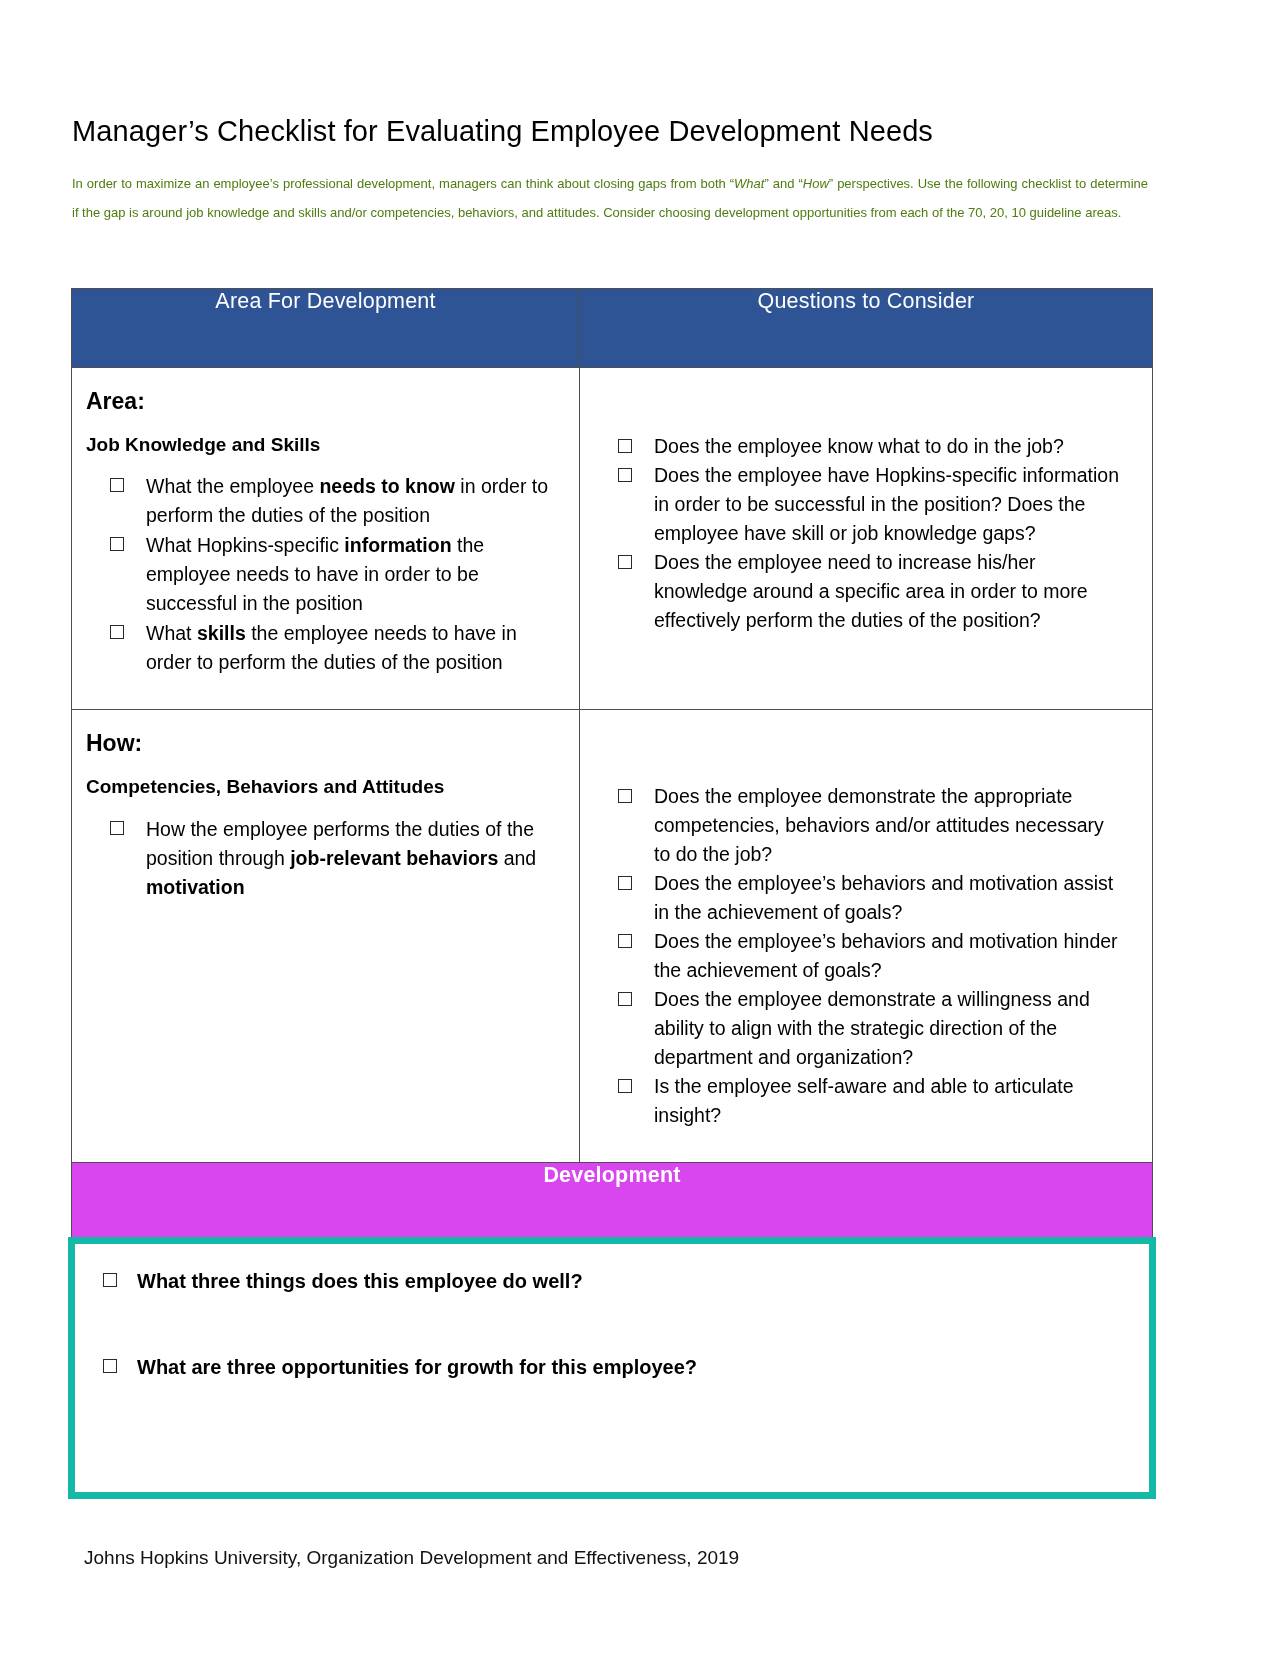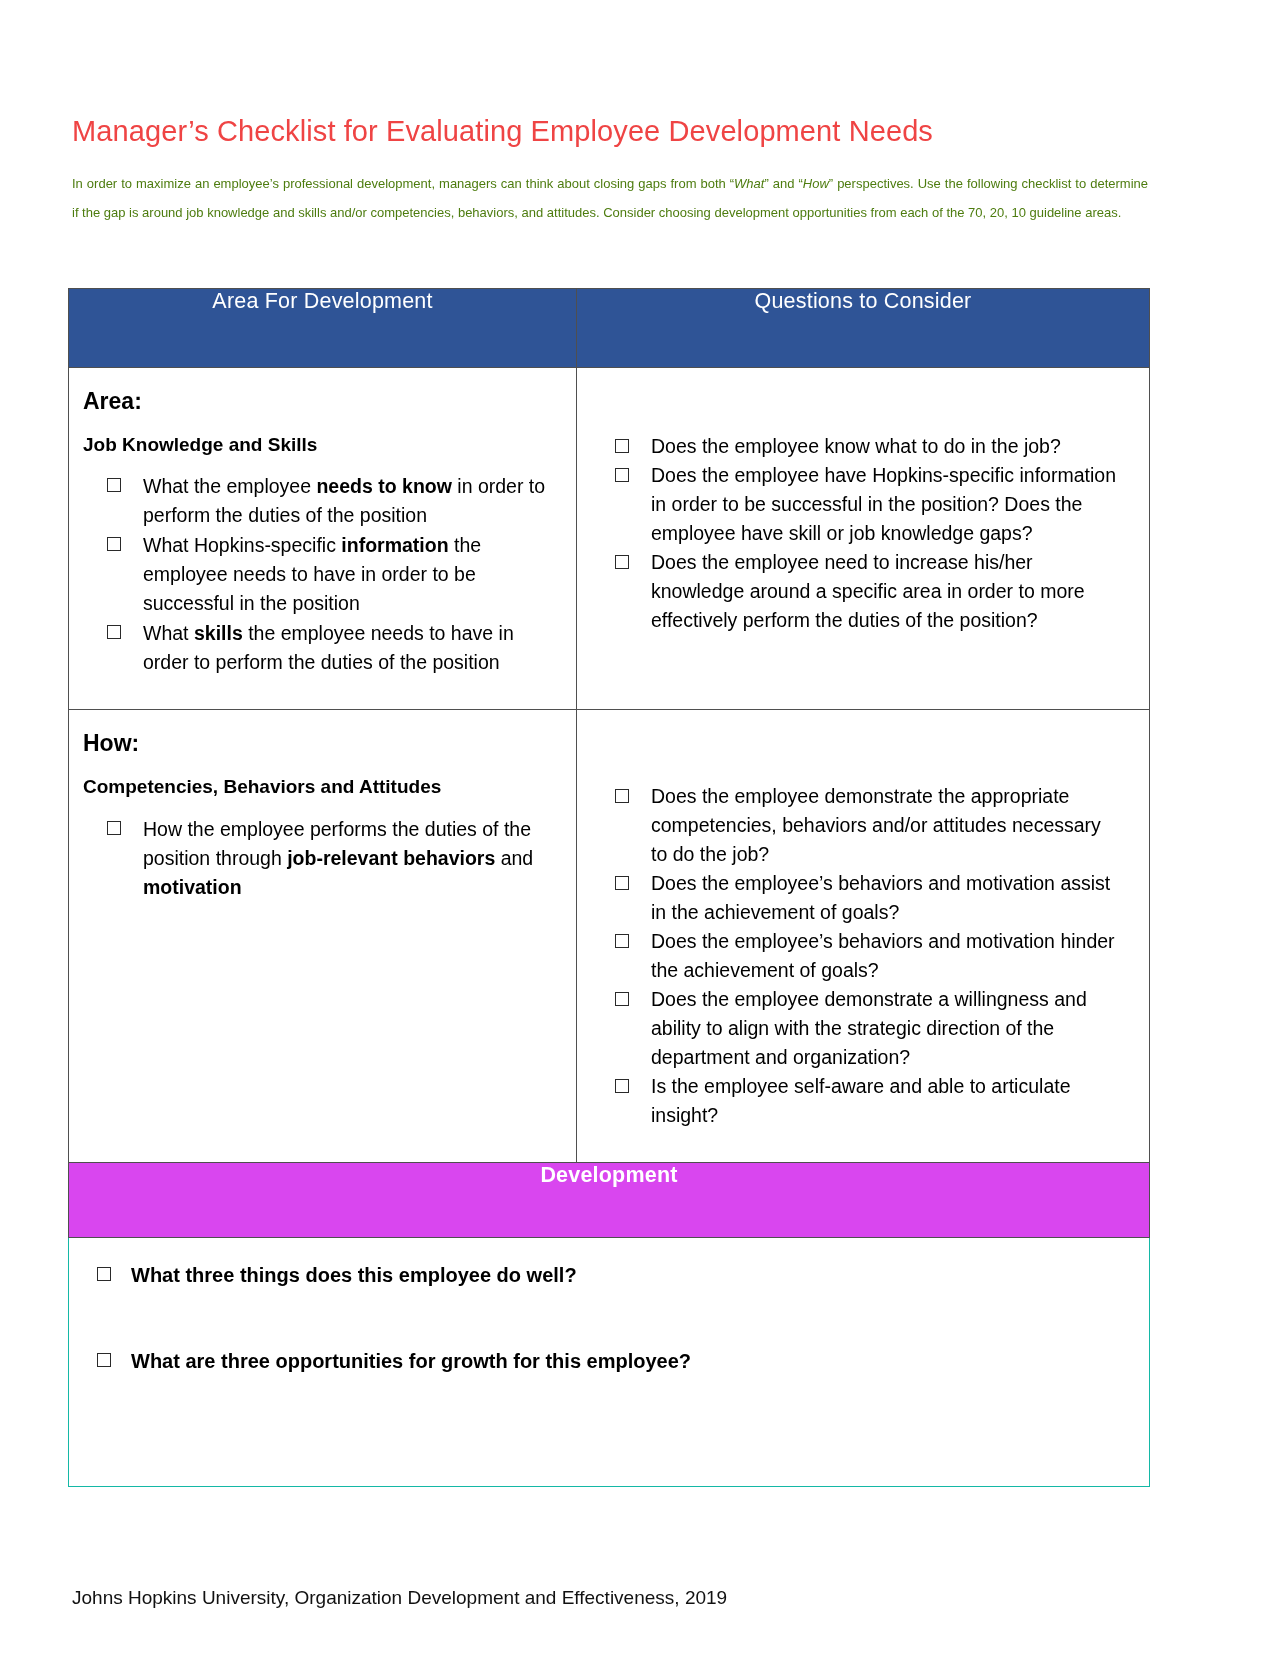--- a/index.html
+++ b/index.html
@@ -25,21 +25,21 @@
   }
 
   
   .doc-title {
     position: absolute;
     left: 72px;
     top: 96px;
     width: 1100px;
     font-size: 29px;
     font-weight: 400;
-    color: #ef4444;
+    color: #000000;
     letter-spacing: 0.1px;
     line-height: 1.15;
     white-space: nowrap;
   }
 
   
   .intro {
     position: absolute;
     left: 72px;
     top: 157px;
@@ -143,21 +143,21 @@
     padding-left: 46px;
     margin-bottom: 0;
   }
   ul.cklist.right li .ckbox {
     left: 10px;
     top: 7px;
   }
 
   
   .dev-row td {
-    border: 1px solid #14b8a6;
+    border: 7px solid #14b8a6;
   }
   .dev-body {
     padding: 22px 14px 40px 14px;
     height: 248px;
     box-sizing: border-box;
   }
   ul.devlist {
     list-style: none;
     margin: 0;
     padding: 0;
@@ -178,26 +178,25 @@
     width: 14px;
     height: 14px;
     border: 1.5px solid #2a2a2a;
     box-sizing: border-box;
     background: #ffffff;
   }
 
   
   .footer {
     position: absolute;
-    left: 72px;
+    left: 84px;
     top: 1546px;
     font-size: 19px;
     color: #111111;
     line-height: 1.3;
-    margin-top: 40px;
   }
 </style>
 </head>
 <body>
 
 <div class="page">
 
   <h1 class="doc-title">Manager’s Checklist for Evaluating Employee Development Needs</h1>
 
   <p class="intro"><span>In order to maximize an employee’s professional development, managers can think about closing gaps from both “</span><i>What</i><span>” and “</span><i>How</i><span>” perspectives.  Use the following checklist to determine if the gap is around job knowledge and skills and/or competencies, behaviors, and attitudes.  Consider choosing development opportunities from each of the 70, 20, 10 guideline areas.</span></p>

